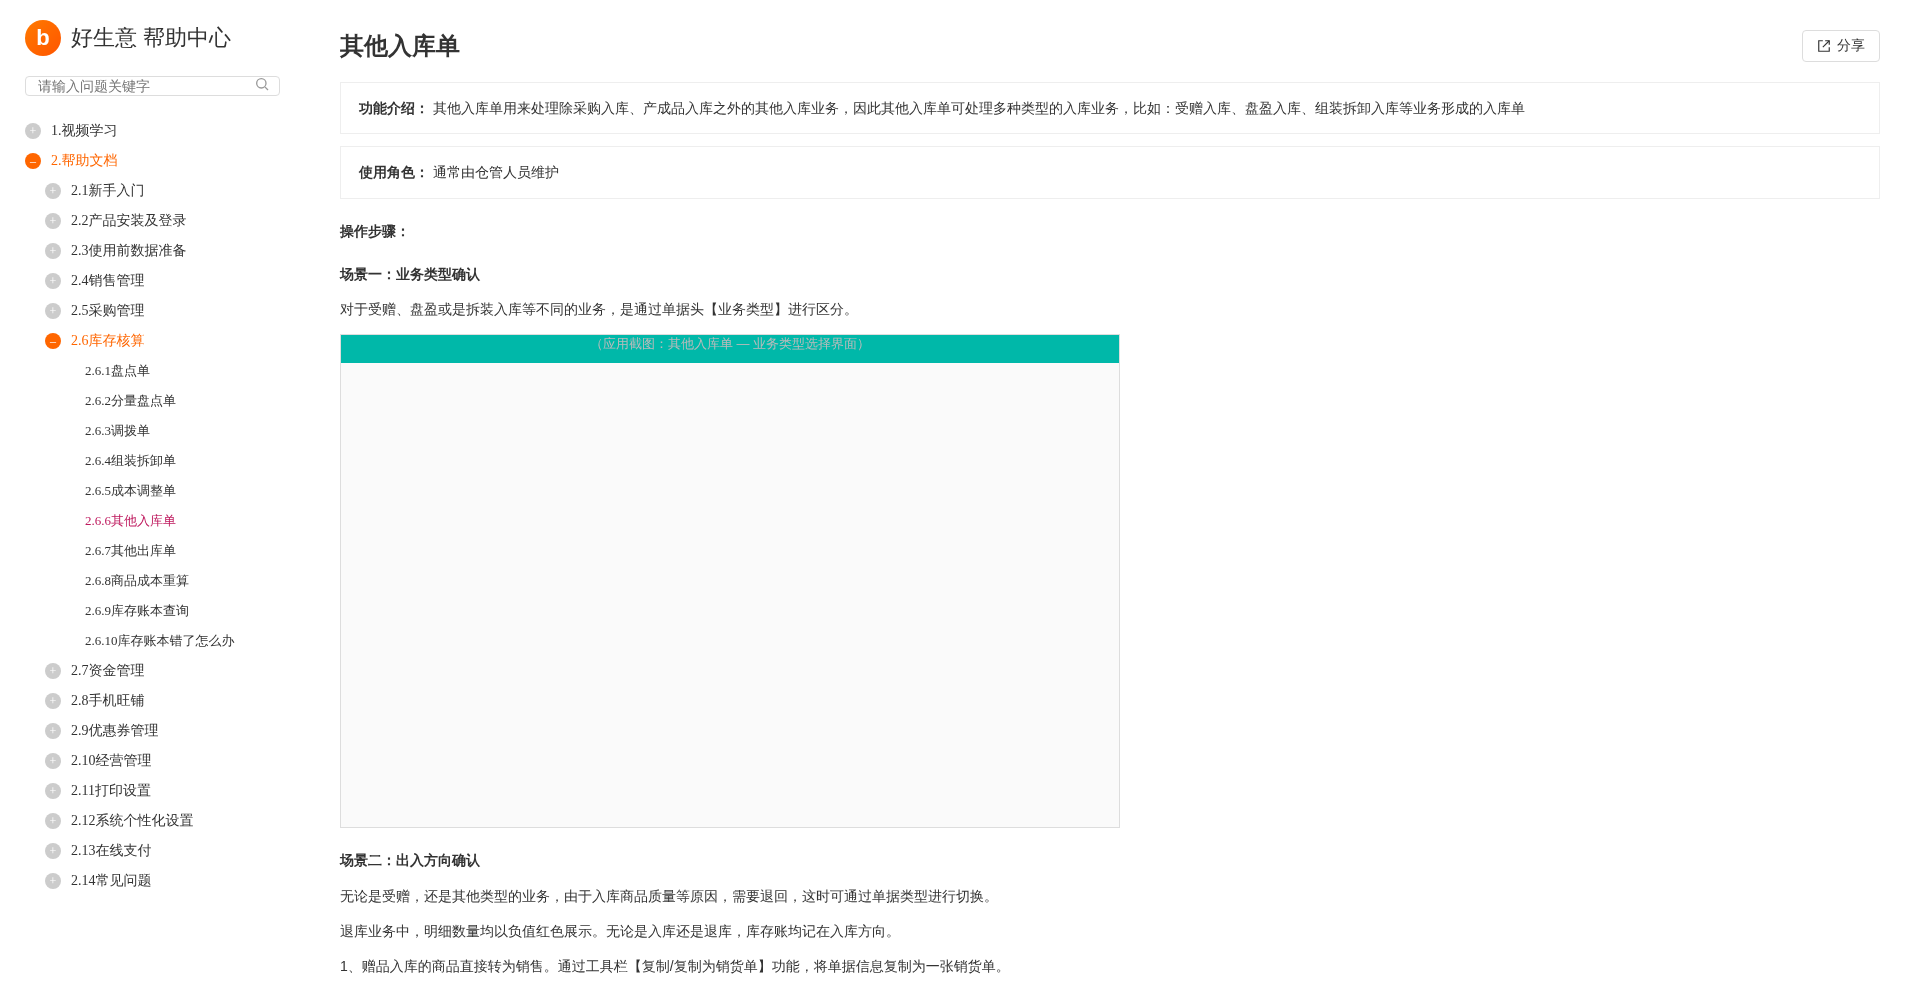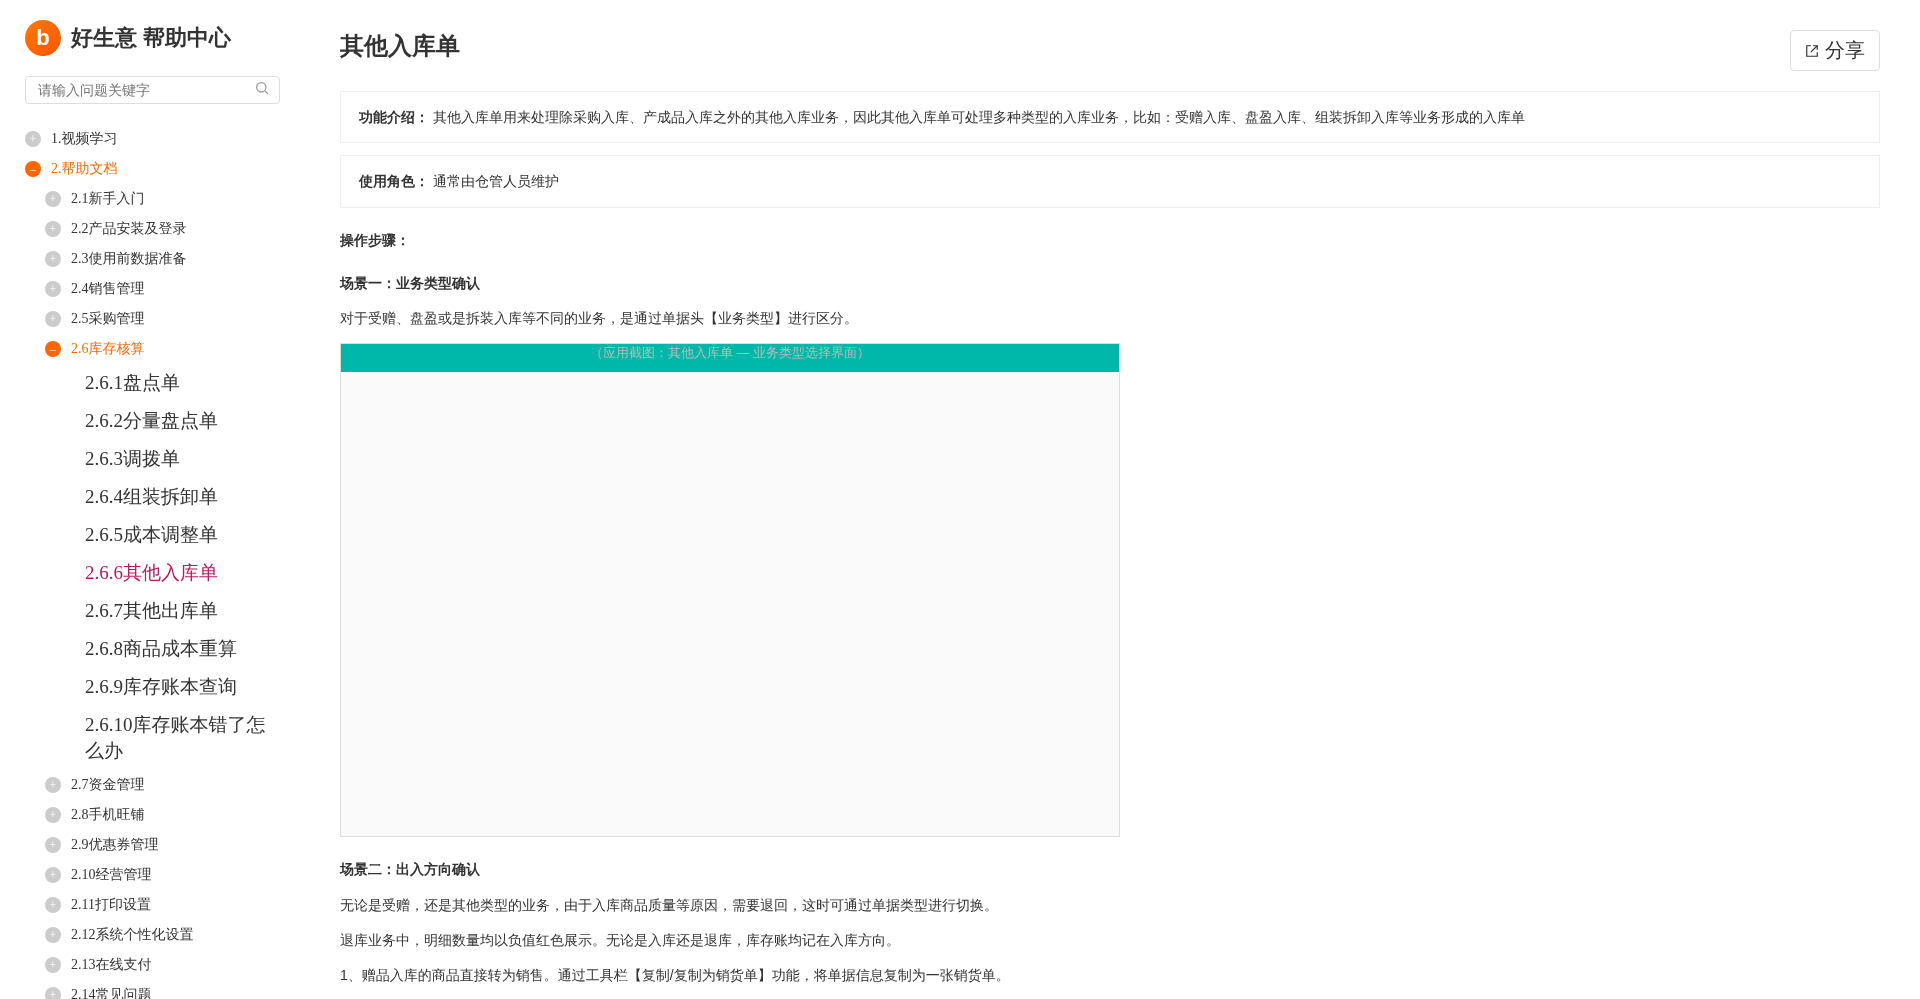--- a/index.html
+++ b/index.html
@@ -1,39 +1,39 @@
 <!DOCTYPE html>
 <html><head>
 <meta charset="utf-8">
 <style>
 * { margin: 0; padding: 0; box-sizing: border-box; }
 body { font-family: "Microsoft YaHei", "PingFang SC", sans-serif; font-size: 14px; color: #333; background: #fff; }
 .container { display: flex; width: 1920px; height: 999px; overflow: hidden; }
 .sidebar { width: 300px; padding: 20px 20px 0 25px; background: #fff; }
 .logo-row { display: flex; align-items: center; margin-bottom: 20px; }
 .logo { width: 36px; height: 36px; border-radius: 50%; background: linear-gradient(135deg,#ff7a00,#ff5500); display: flex; align-items: center; justify-content: center; color: #fff; font-weight: bold; font-size: 22px; margin-right: 10px; }
-.brand { font-size: 22px; font-weight: 700; color: #333; }
+.brand { font-size: 22px; font-weight: 400; color: #333; }
 .search-box { position: relative; margin-bottom: 20px; }
-.search-input { width: 100%; height: 28px; border: 1px solid #ddd; border-radius: 4px; padding: 0 36px 0 12px; font-size: 14px; outline: none; }
+.search-input { width: 100%; height: 20px; border: 1px solid #ddd; border-radius: 4px; padding: 0 36px 0 12px; font-size: 14px; outline: none; }
 .search-icon { position: absolute; right: 10px; top: 50%; transform: translateY(-50%); color: #999; font-size: 16px; }
 .nav { list-style: none; font-family: Liberation Serif, serif; }
 .nav li { display: flex; align-items: center; padding: 6px 0; cursor: pointer; color: #333; font-size: 14px; }
 .nav li.l1 { padding-left: 0; }
 .nav li.l2 { padding-left: 20px; }
-.nav li.l3 { padding-left: 60px; font-size: 19px; }
+.nav li.l3 { padding-left: 60px; font-size: 13px; }
 .nav li .ico { width: 16px; height: 16px; border-radius: 50%; background: #ccc; color: #fff; display: inline-flex; align-items: center; justify-content: center; font-size: 12px; margin-right: 10px; line-height: 1; flex-shrink: 0; }
 .nav li .ico.plus::before { content: "+"; }
 .nav li .ico.minus::before { content: "–"; }
 .nav li.active { color: #be185d; }
 .nav li.section-active { color: #ff6600; }
 .nav li.section-active .ico { background: #ff6600; }
 .main { flex: 1; padding: 30px 40px; overflow-y: auto; background: #fff; }
 .page-header { display: flex; justify-content: space-between; align-items: flex-start; margin-bottom: 20px; }
 .page-title { font-size: 24px; font-weight: 600; color: #333; }
-.share-btn { border: 1px solid #ddd; background: #fff; padding: 6px 14px; border-radius: 4px; cursor: pointer; font-size: 20px; color: #333; display: flex; align-items: center; gap: 6px; }
+.share-btn { border: 1px solid #ddd; background: #fff; padding: 6px 14px; border-radius: 4px; cursor: pointer; font-size: 14px; color: #333; display: flex; align-items: center; gap: 6px; }
 .info-box { border: 1px solid #eee; border-radius: 0; padding: 14px 18px; margin-bottom: 12px; font-size: 14px; color: #333; line-height: 1.6; background: #fff; }
 .info-label { font-weight: 600; margin-right: 4px; }
 .content-body { margin-top: 20px; }
 .content-body p { margin: 10px 0; line-height: 1.8; font-size: 14px; color: #333; }
 .content-body .step-title { font-weight: 600; color: #333; margin: 12px 0 8px 0; }
 .content-body .scene-title { font-weight: 600; color: #333; margin: 18px 0 8px 0; }
 .screenshot-placeholder { width: 780px; height: 494px; border: 1px solid #ddd; background: #fafafa; display: flex; align-items: flex-start; justify-content: center; color: #bbb; font-size: 13px; margin: 12px 0 20px 0; position: relative; }
 .screenshot-placeholder .topbar { position: absolute; top: 0; left: 0; right: 0; height: 28px; background: #00b8a9; }
 .screenshot-placeholder .inner-text { z-index: 1; }
 </style>

